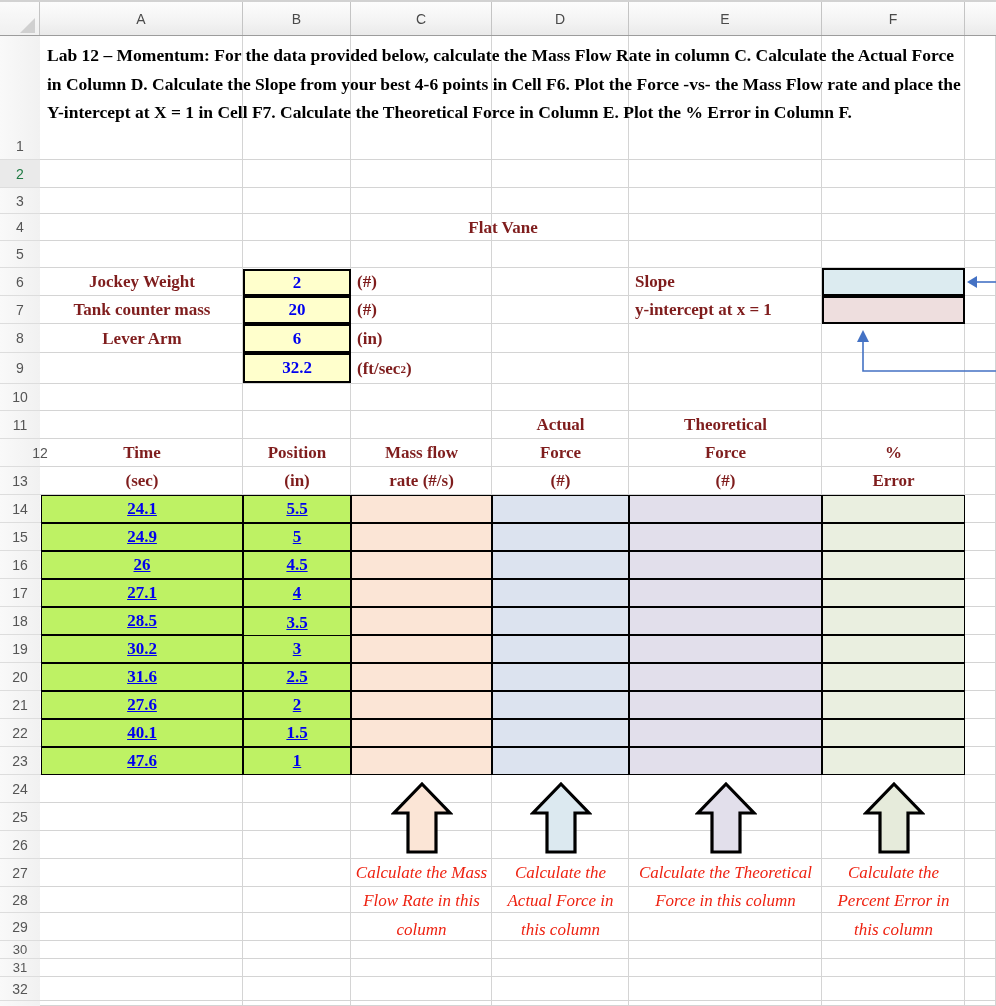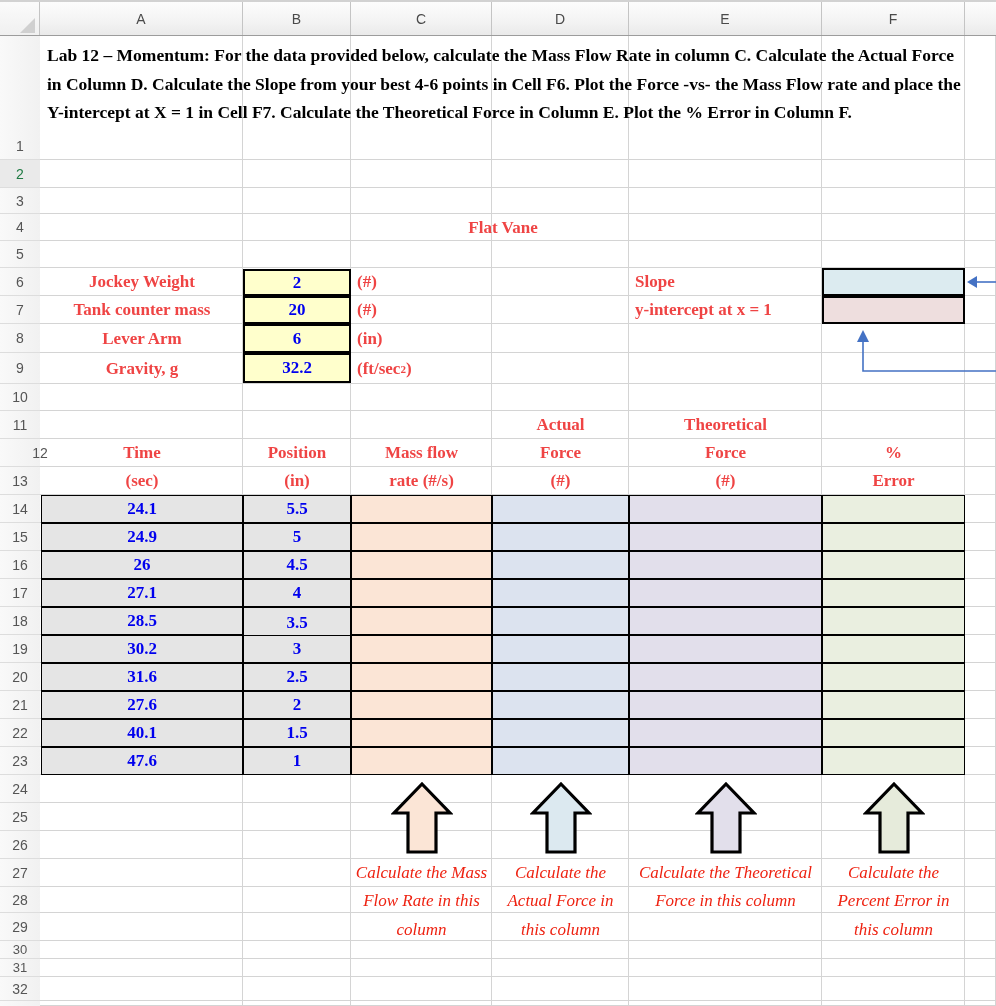--- a/index.html
+++ b/index.html
@@ -81,21 +81,21 @@
     border-bottom: 1px solid #d4d4d4;
     background: transparent;
   }
 
   
   .cell {
     position: absolute;
     display: flex;
     align-items: center;
     font-size: 17px;
-    color: #ef4444;
+    color: #7f1d1d;
     overflow: hidden;
     white-space: nowrap;
   }
   .cell.b   { font-weight: bold; }
   .cell.ctr { justify-content: center; }
   .cell.lft { justify-content: flex-start; padding-left: 5px; }
 
   .bignote {
     position: absolute;
     font-weight: bold;
@@ -126,21 +126,21 @@
   .resultbox.yint   { background: #eedede; }
 
   
   .dcell {
     position: absolute;
     border: 1.5px solid #000000;
     display: flex; align-items: center; justify-content: center;
     font-weight: bold;
     font-size: 17px;
   }
-  .dcell.time, .dcell.pos { background: #e5e5e5; color: #0000ee; }
+  .dcell.time, .dcell.pos { background: #bef264; color: #0000ee; text-decoration: underline; }
   .dcell.mfr  { background: #fbe5d6; }
   .dcell.af   { background: #dce3ef; }
   .dcell.tf   { background: #e2dfeb; }
   .dcell.pe   { background: #eaefe0; }
 
   
   .callout {
     position: absolute;
     color: #ee2211;
     font-style: italic;
@@ -452,21 +452,20 @@
   <div class="cell b lft" style="left:352px;top:268px;width:140px;height:28px;">(#)</div>
 
   <div class="cell b ctr" style="left:41px;top:296px;width:202px;height:28px;">Tank counter mass</div>
   <div class="yellowcell" style="left:243px;top:296px;width:108px;height:28px;">20</div>
   <div class="cell b lft" style="left:352px;top:296px;width:140px;height:28px;">(#)</div>
 
   <div class="cell b ctr" style="left:41px;top:324px;width:202px;height:29px;">Lever Arm</div>
   <div class="yellowcell" style="left:243px;top:324px;width:108px;height:29px;">6</div>
   <div class="cell b lft" style="left:352px;top:324px;width:140px;height:29px;">(in)</div>
 
-  <div class="cell b ctr" style="left:41px;top:353px;width:202px;height:31px;">Gravity, g</div>
   <div class="yellowcell" style="left:243px;top:353px;width:108px;height:30px;">32.2</div>
   <div class="cell b lft" style="left:352px;top:353px;width:140px;height:31px;">
     <span>(ft/sec</span>
       <span class="sup">2</span>
       <span>)</span>
   </div>
 
   <div class="cell b lft" style="left:630px;top:268px;width:192px;height:28px;">Slope</div>
   <div class="resultbox slope" style="left:822px;top:268px;width:143px;height:28px;"></div>
 

